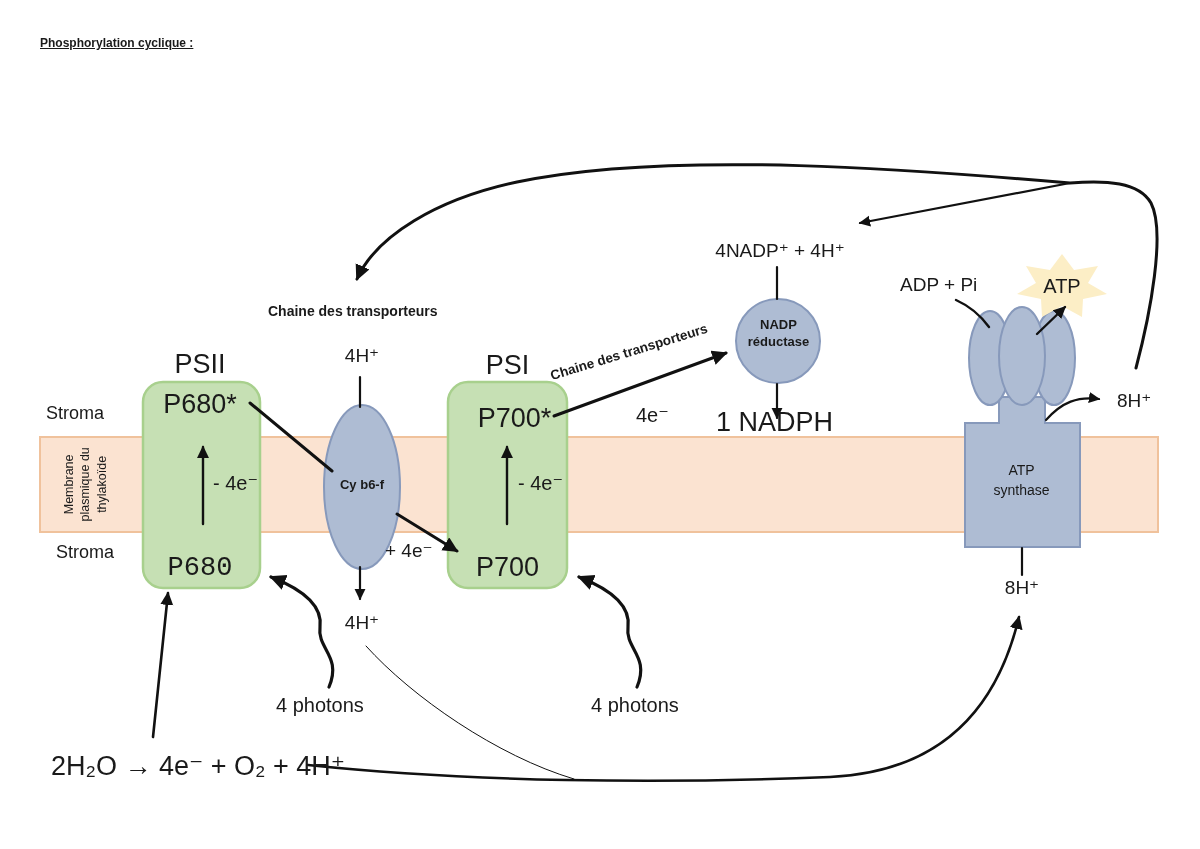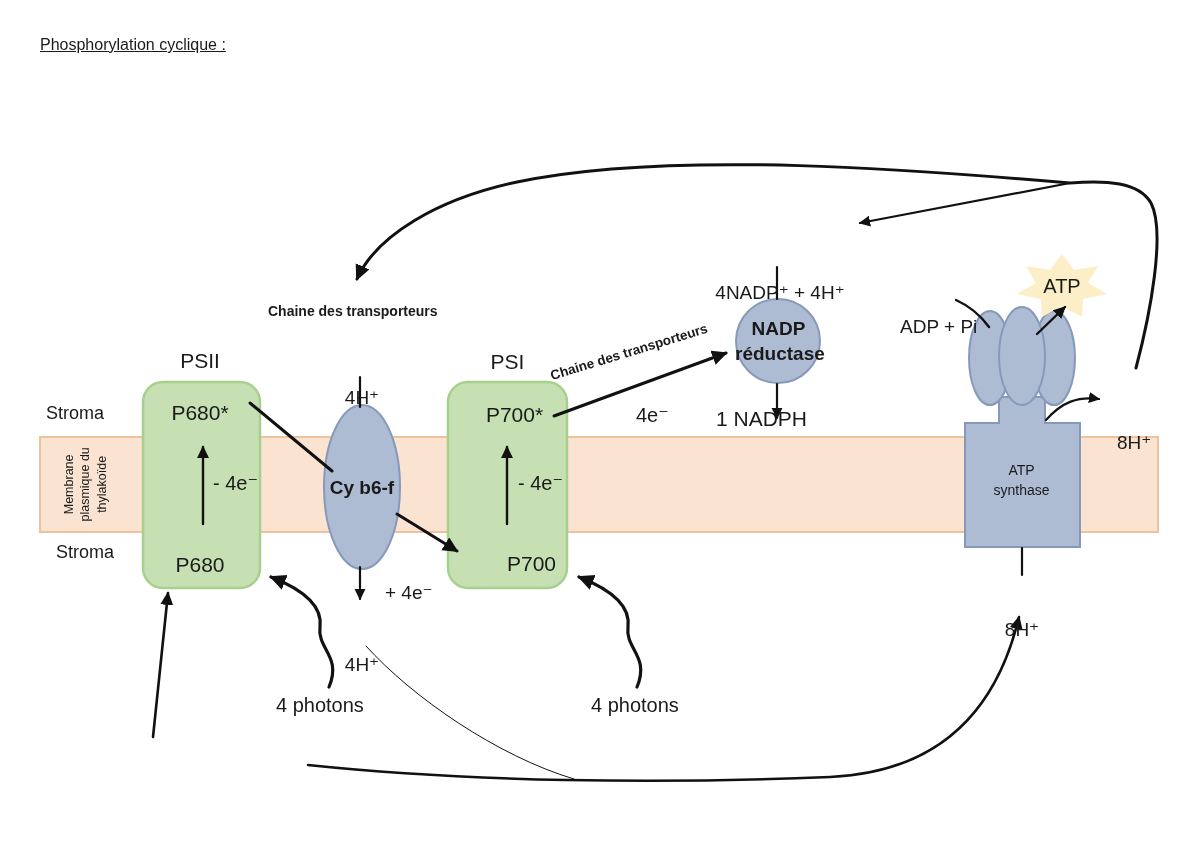--- a/index.html
+++ b/index.html
@@ -8,27 +8,27 @@
     --protein-fill:#aebcd3; --protein-border:#8799bb;
     --atp-star-fill:#fceec6; --line:#111111;
   }
   html,body{margin:0;padding:0;background:#ffffff;}
   .canvas{position:relative;width:1200px;height:849px;background:#ffffff;overflow:hidden;
           font-family:"Liberation Sans","DejaVu Sans",sans-serif;color:#1a1a1a;}
   svg.layer{position:absolute;left:0;top:0;width:1200px;height:849px;}
   .label{position:absolute;white-space:nowrap;color:#1a1a1a;}
   .ml{white-space:pre-line;}
   .ctr{text-align:center;}
-  .title{font-size:16px;font-weight:normal;text-decoration:underline;}
+  .title{font-size:12px;font-weight:bold;text-decoration:underline;}
   .s13{font-size:18px;}
   .s14b{font-size:14px;font-weight:bold;}
-  .s13b{font-size:19px;font-weight:bold;}
-  .s19{font-size:19px;margin-top:42px;}
+  .s13b{font-size:13px;font-weight:bold;}
+  .s19{font-size:19px;}
   .s20{font-size:20px;}
-  .s21{font-size:21px;}
+  .s21{font-size:27px;}
   .memwrap{position:absolute;left:30px;top:434px;width:110px;height:100px;
            display:flex;align-items:center;justify-content:center;}
   .memrot{transform:rotate(-90deg);white-space:pre-line;text-align:center;
           font-size:12.5px;line-height:1.3;}
   .diag{transform:rotate(-17deg);transform-origin:0 100%;font-size:13.5px;font-weight:bold;}
   .shape-green{fill:var(--photosystem-fill);stroke:var(--photosystem-border);stroke-width:2.5;}
   .shape-blue{fill:var(--protein-fill);stroke:var(--protein-border);stroke-width:2;}
   .mem{fill:var(--membrane-fill);stroke:var(--membrane-border);stroke-width:2;}
   .star{fill:var(--atp-star-fill);}
   .ln{stroke:var(--line);fill:none;stroke-linecap:round;}
@@ -87,27 +87,27 @@
 
   <div class="label s13" style="left:46px;top:403px;">Stroma</div>
   <div class="label s13" style="left:56px;top:542px;">Stroma</div>
   <div class="memwrap">
     <span class="memrot">Membrane
 plasmique du
 thylakoïde</span>
   </div>
 
   <div class="label s21 ctr" style="left:140px;top:349px;width:120px;">PSII</div>
-  <div class="label s21 ctr" style="left:140px;top:401px;width:120px;">P680*</div>
-  <div class="label s21 ctr" style="left:140px;top:553px;width:120px;">P680</div>
+  <div class="label s21 ctr" style="left:140px;top:389px;width:120px;">P680*</div>
+  <div class="label s21 ctr" style="left:140px;top:553px;width:120px;font-family:Liberation Mono, monospace;">P680</div>
   <div class="label s20" style="left:213px;top:471px;">- 4e⁻</div>
 
   <div class="label s21 ctr" style="left:448px;top:350px;width:119px;text-align:center;">PSI</div>
   <div class="label s21 ctr" style="left:448px;top:403px;width:133px;">P700*</div>
-  <div class="label s21 ctr" style="left:472px;top:552px;width:119px;">P700</div>
+  <div class="label s21 ctr" style="left:448px;top:552px;width:119px;">P700</div>
   <div class="label s20" style="left:518px;top:471px;">- 4e⁻</div>
 
   <div class="label s14b" style="left:268px;top:303px;">Chaine des transporteurs</div>
   <div class="label s19 ctr" style="left:338px;top:344px;width:48px;">4H⁺</div>
   <div class="label s13b ctr" style="left:322px;top:477px;width:80px;">Cy b6-f</div>
   <div class="label s19 ctr" style="left:338px;top:611px;width:48px;">4H⁺</div>
   <div class="label s19" style="left:385px;top:539px;">+ 4e⁻</div>
 
   <div class="label diag" style="left:553px;top:368px;">Chaine des transporteurs</div>
   <div class="label s20" style="left:636px;top:383px;margin-top:20px;">4e⁻</div>
@@ -118,14 +118,15 @@
 
   <div class="label s19" style="left:900px;top:274px;text-align:right;">ADP + Pi</div>
   <div class="label s20 ctr" style="left:1037px;top:275px;width:50px;">ATP</div>
   <div class="label s14b ctr ml" style="left:963px;top:461px;width:117px;line-height:1.4;font-weight:normal;font-size:14px;">ATP
 synthase</div>
   <div class="label s19" style="left:1117px;top:389px;">8H⁺</div>
   <div class="label s19 ctr" style="left:998px;top:576px;width:48px;">8H⁺</div>
 
   <div class="label s20" style="left:276px;top:694px;">4 photons</div>
   <div class="label s20" style="left:591px;top:694px;">4 photons</div>
+  <div class="label s21" style="left:51px;top:750px;">2H₂O → 4e⁻ + O₂ + 4H⁺</div>
 
 </div>
 
 </body></html>

